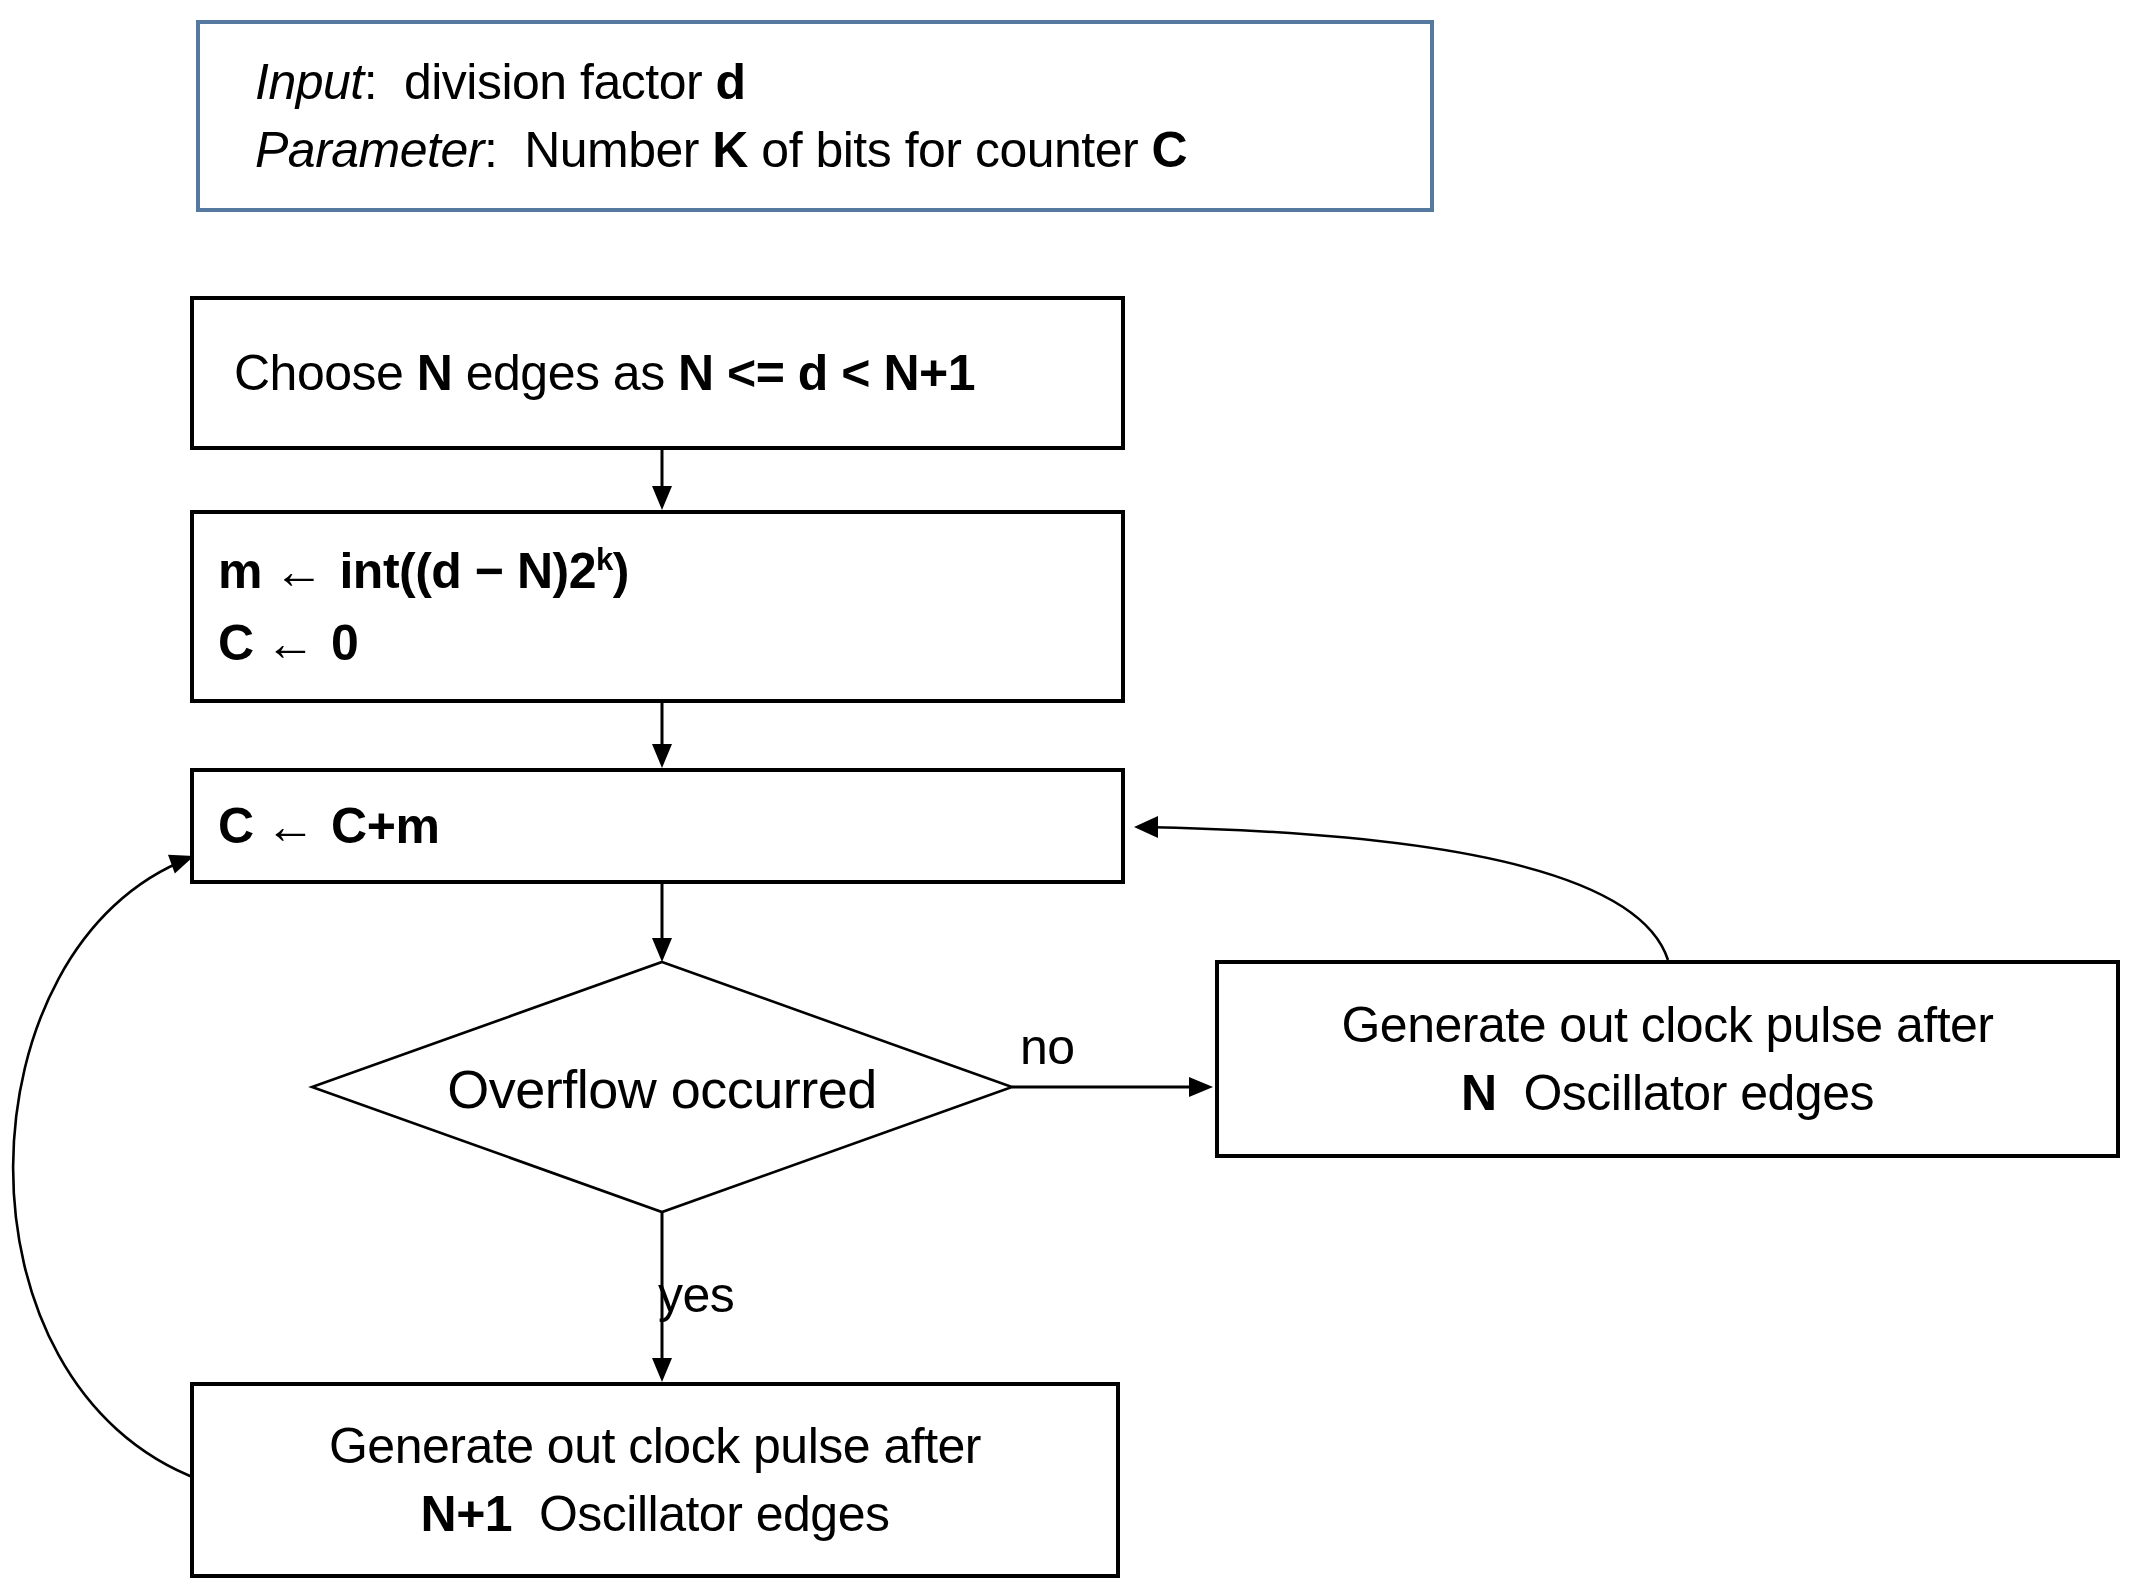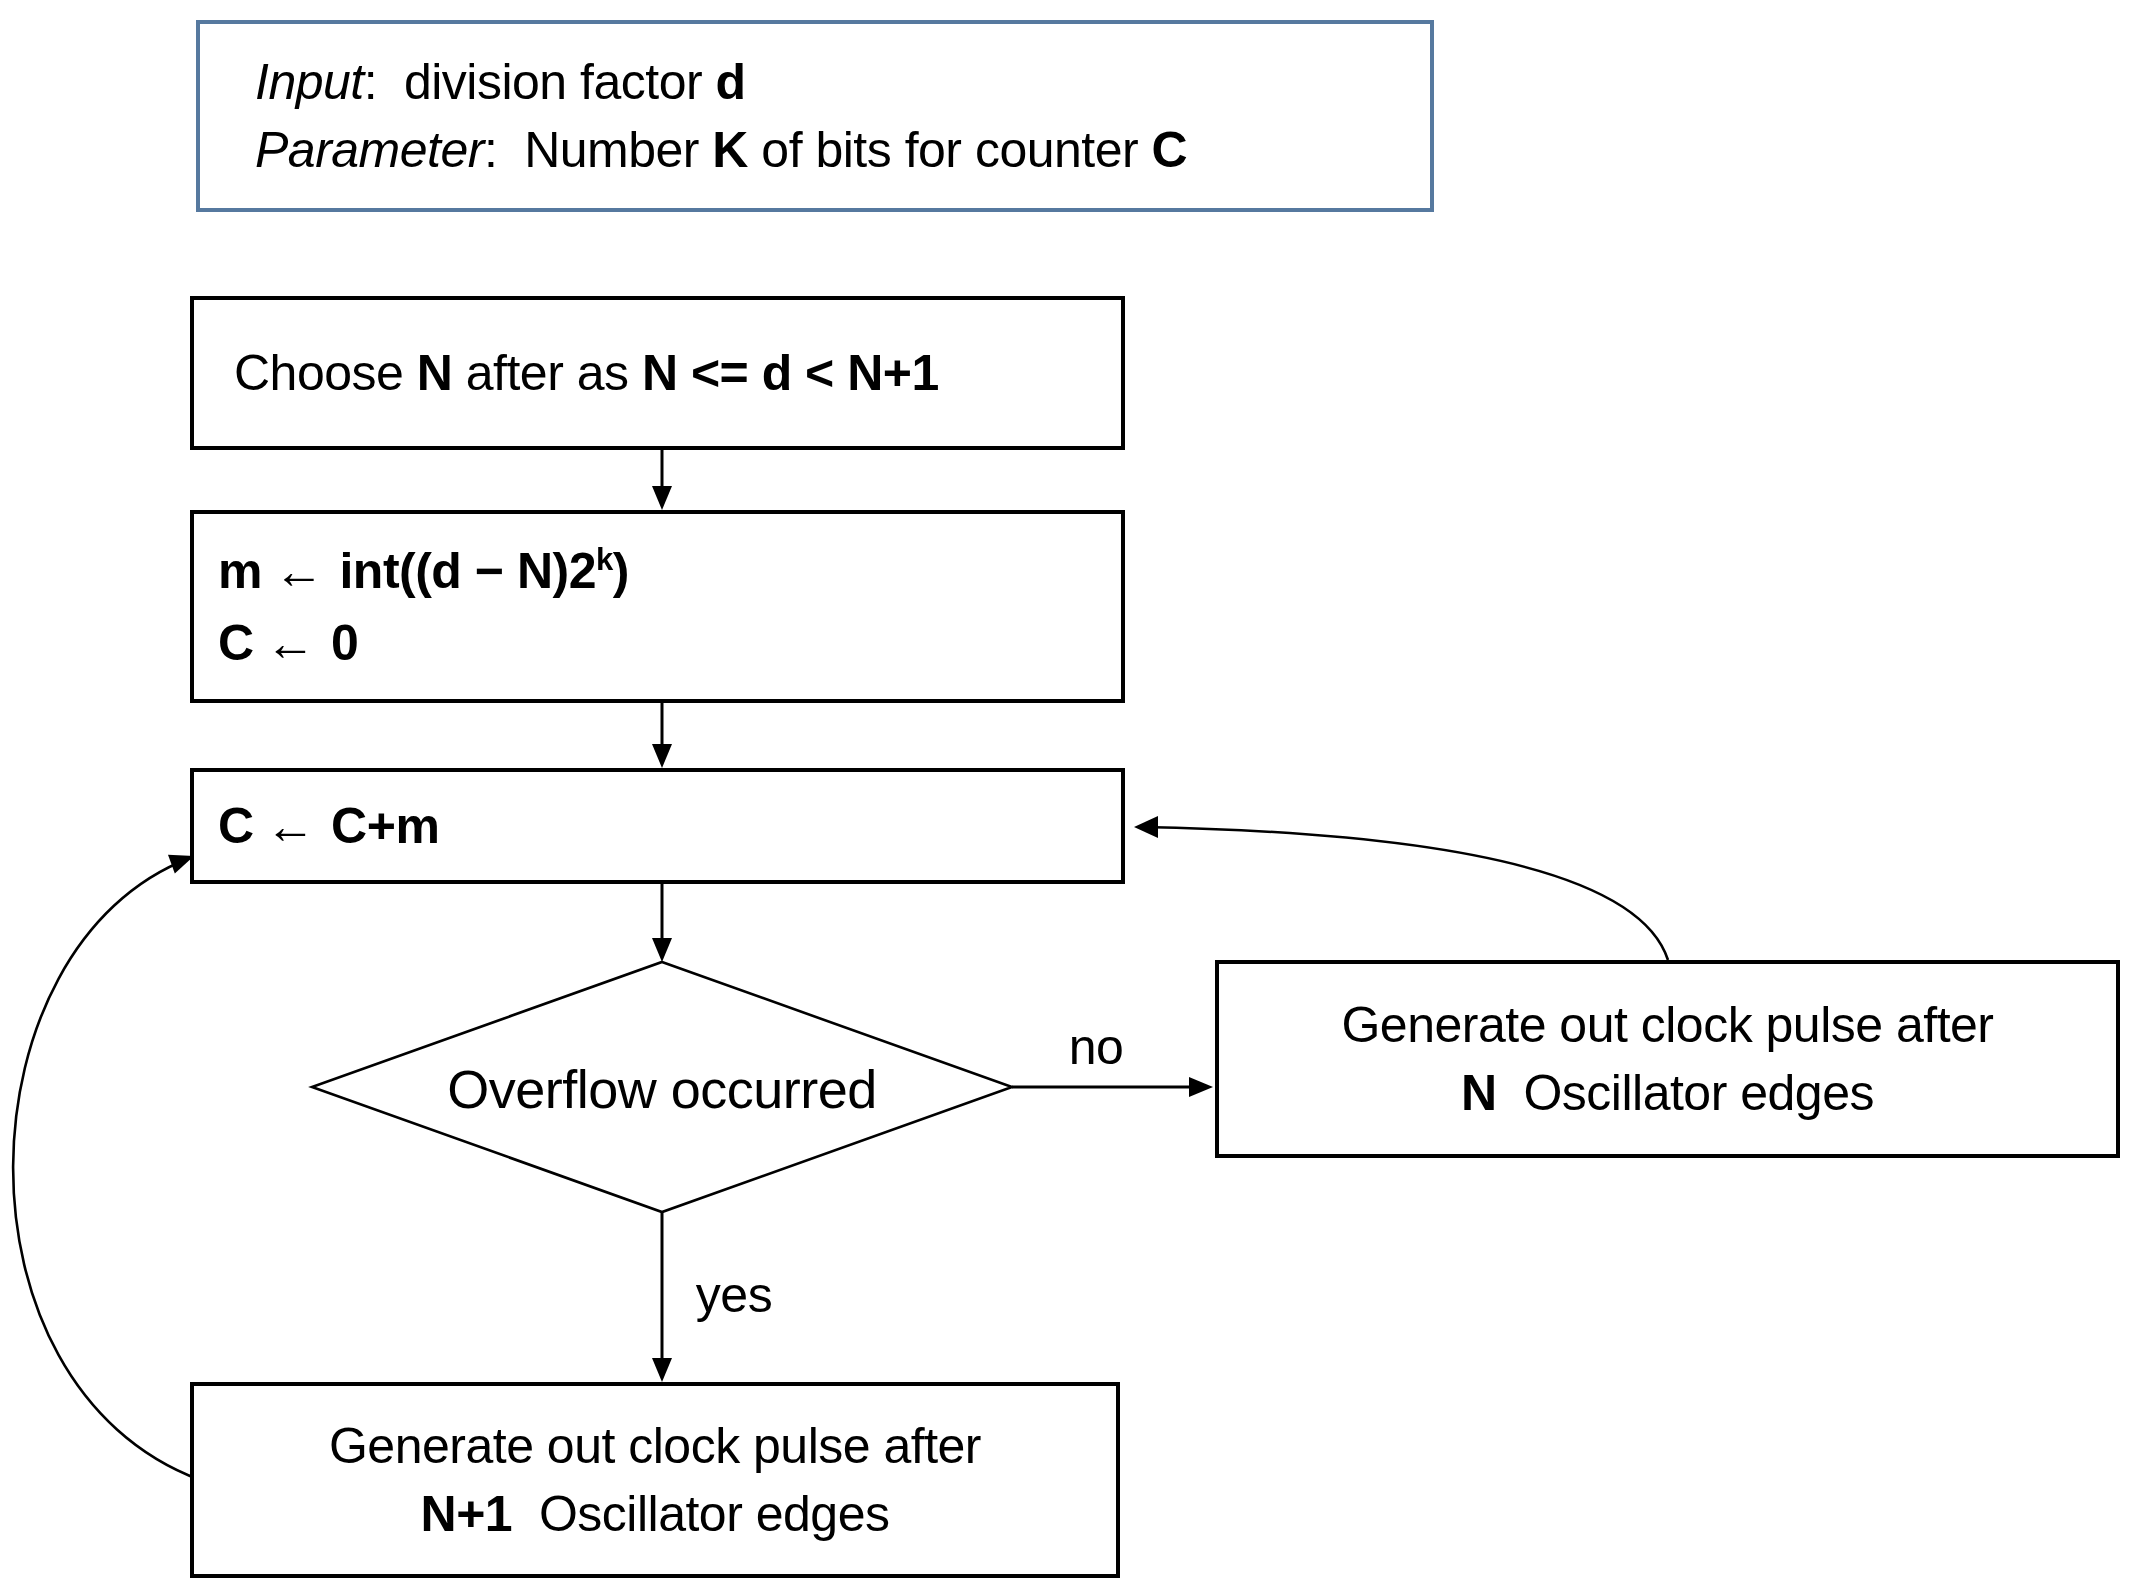--- a/index.html
+++ b/index.html
@@ -40,21 +40,21 @@
   .proc-left{
     display:flex;flex-direction:column;justify-content:center;
     padding-left:34px;gap:22px;
   }
   .proc-center{
     display:flex;flex-direction:column;justify-content:center;align-items:center;
     text-align:center;gap:18px;
   }
   .label-float{
     position:absolute;z-index:3;
-    font-size:50px;letter-spacing:-0.5px;text-align:center;
+    font-size:50px;letter-spacing:-0.5px;text-align:left;
   }
   .diamond-label{
     position:absolute;z-index:3;
     font-size:54px;letter-spacing:-0.5px;text-align:center;
   }
   .it{font-style:italic;margin-left:23px;}
   .b{font-weight:bold;}
   .arrow-glyph{font-weight:bold;margin:0 16px 0 12px;}
   sup.k{font-size:0.62em;vertical-align:super;font-weight:bold;line-height:0;}
 </style>
@@ -88,21 +88,21 @@
     <path class="wire-thin" d="M 200,1480 C -55,1385 -40,945 190,858"></path>
     <polygon class="head" points="194,856 174.8,873.6 168,854.8"></polygon>
   </svg>
 
   <div class="node legend" style="left:196px;top:20px;width:1238px;height:192px;">
     <div><span class="it">Input</span><span>:  </span><span>division factor </span><span class="b">d</span></div>
     <div><span class="it">Parameter</span><span>:  </span><span>Number </span><span class="b">K</span><span> of bits for counter </span><span class="b">C</span></div>
   </div>
 
   <div class="node proc-left" style="left:190px;top:296px;width:935px;height:154px;padding-left:40px;">
-    <div><span>Choose </span><span class="b">N</span><span> after as </span><span class="b">N &lt;= d &lt; N+1</span></div>
+    <div><span>Choose </span><span class="b">N</span><span> edges as </span><span class="b">N &lt;= d &lt; N+1</span></div>
   </div>
 
   <div class="node proc-left" style="left:190px;top:510px;width:935px;height:193px;padding-left:24px;">
     <div><span class="b">m</span><span class="arrow-glyph">←</span><span class="b">int((d − N)2</span><sup class="k">k</sup><span class="b">)</span></div>
     <div><span class="b">C</span><span class="arrow-glyph">←</span><span class="b">0</span></div>
   </div>
 
   <div class="node proc-left" style="left:190px;top:768px;width:935px;height:116px;padding-left:24px;">
     <div><span class="b">C</span><span class="arrow-glyph">←</span><span class="b">C+m</span></div>
   </div>

